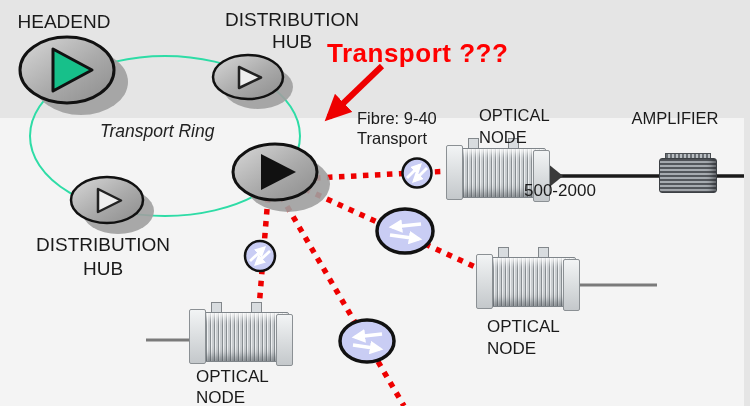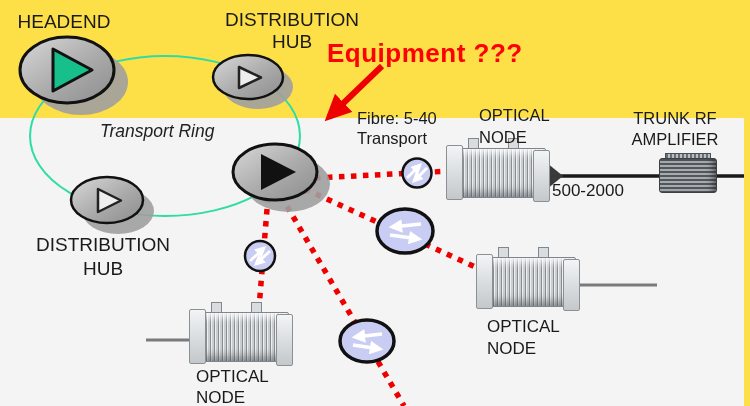--- a/index.html
+++ b/index.html
@@ -1,33 +1,33 @@
 <!DOCTYPE html>
 <html><head>
 <meta charset="utf-8">
 <style>
   html,body{margin:0;padding:0;background:#fff;}
   #stage{
     position:relative;width:750px;height:406px;overflow:hidden;
-    font-family:"Liberation Sans",sans-serif;color:#1a1a1a;background:#fde047;
+    font-family:"Liberation Sans",sans-serif;color:#1a1a1a;background:#e5e5e5;
   }
   #gray-band{position:absolute;left:0;top:118px;width:744px;height:288px;background:#f4f4f4;z-index:0;}
   #diagram-svg{position:absolute;left:0;top:0;z-index:1;}
 
   .label{position:absolute;z-index:3;white-space:nowrap;}
   .center{text-align:center;}
   #lbl-headend{left:16px;top:11px;width:96px;font-size:19px;}
   #lbl-hub-top{left:218px;top:9px;width:148px;font-size:19px;line-height:22px;}
   #lbl-hub-bottom{left:28px;top:233px;width:150px;font-size:19px;line-height:24px;}
   #lbl-ring{left:100px;top:121px;font-size:17.5px;font-style:italic;color:#222;}
   #lbl-equipment{left:327px;top:38px;font-size:26px;font-weight:bold;color:#ff0000;letter-spacing:.5px;}
   #lbl-fibre{left:357px;top:108px;font-size:16.5px;line-height:20px;}
   #lbl-optical-tr{left:479px;top:104px;font-size:16.5px;line-height:22px;}
   #lbl-trunk{left:608px;top:108px;width:134px;font-size:16.5px;line-height:21px;}
-  #lbl-homes{left:552px;top:180px;font-size:17px;line-height:21px;}
+  #lbl-homes{left:524px;top:180px;font-size:17px;line-height:21px;}
   #lbl-optical-mr{left:487px;top:316px;font-size:17px;line-height:22px;}
   #lbl-optical-bl{left:196px;top:366px;font-size:17px;line-height:21px;}
 
   
   .optical-node{position:absolute;width:104px;height:64px;z-index:2;}
   .on-body{position:absolute;left:4px;right:4px;top:10px;bottom:4px;
     background:repeating-linear-gradient(90deg,#878d91 0 1px,#eceef0 1px 2px,#c9cdd0 2px 4px);
     border:1px solid #7f858a;border-radius:2px;
     box-shadow:inset 0 10px 8px -6px rgba(255,255,255,.95), inset 0 -12px 9px -7px rgba(70,76,82,.55);}
   .on-cap{position:absolute;top:7px;bottom:2px;width:15px;
@@ -168,34 +168,33 @@
     <div>HUB</div>
   </div>
 
   <div class="label center" id="lbl-hub-bottom">
     <div>DISTRIBUTION</div>
     <div>HUB</div>
   </div>
 
   <div class="label" id="lbl-ring">Transport Ring</div>
 
-  <div class="label" id="lbl-equipment">Equipment ???</div>
+  <div class="label" id="lbl-equipment">Transport ???</div>
 
   <div class="label" id="lbl-fibre">
-    <div>Fibre: 5-40</div>
+    <div>Fibre: 9-40</div>
     <div>Transport</div>
   </div>
 
   <div class="label" id="lbl-optical-tr">
     <div>OPTICAL</div>
     <div>NODE</div>
   </div>
 
   <div class="label center" id="lbl-trunk">
-    <div>TRUNK RF</div>
     <div>AMPLIFIER</div>
   </div>
 
   <div class="label" id="lbl-homes">
     <div>500-2000</div>
   </div>
 
   <div class="label" id="lbl-optical-mr">
     <div>OPTICAL</div>
     <div>NODE</div>

